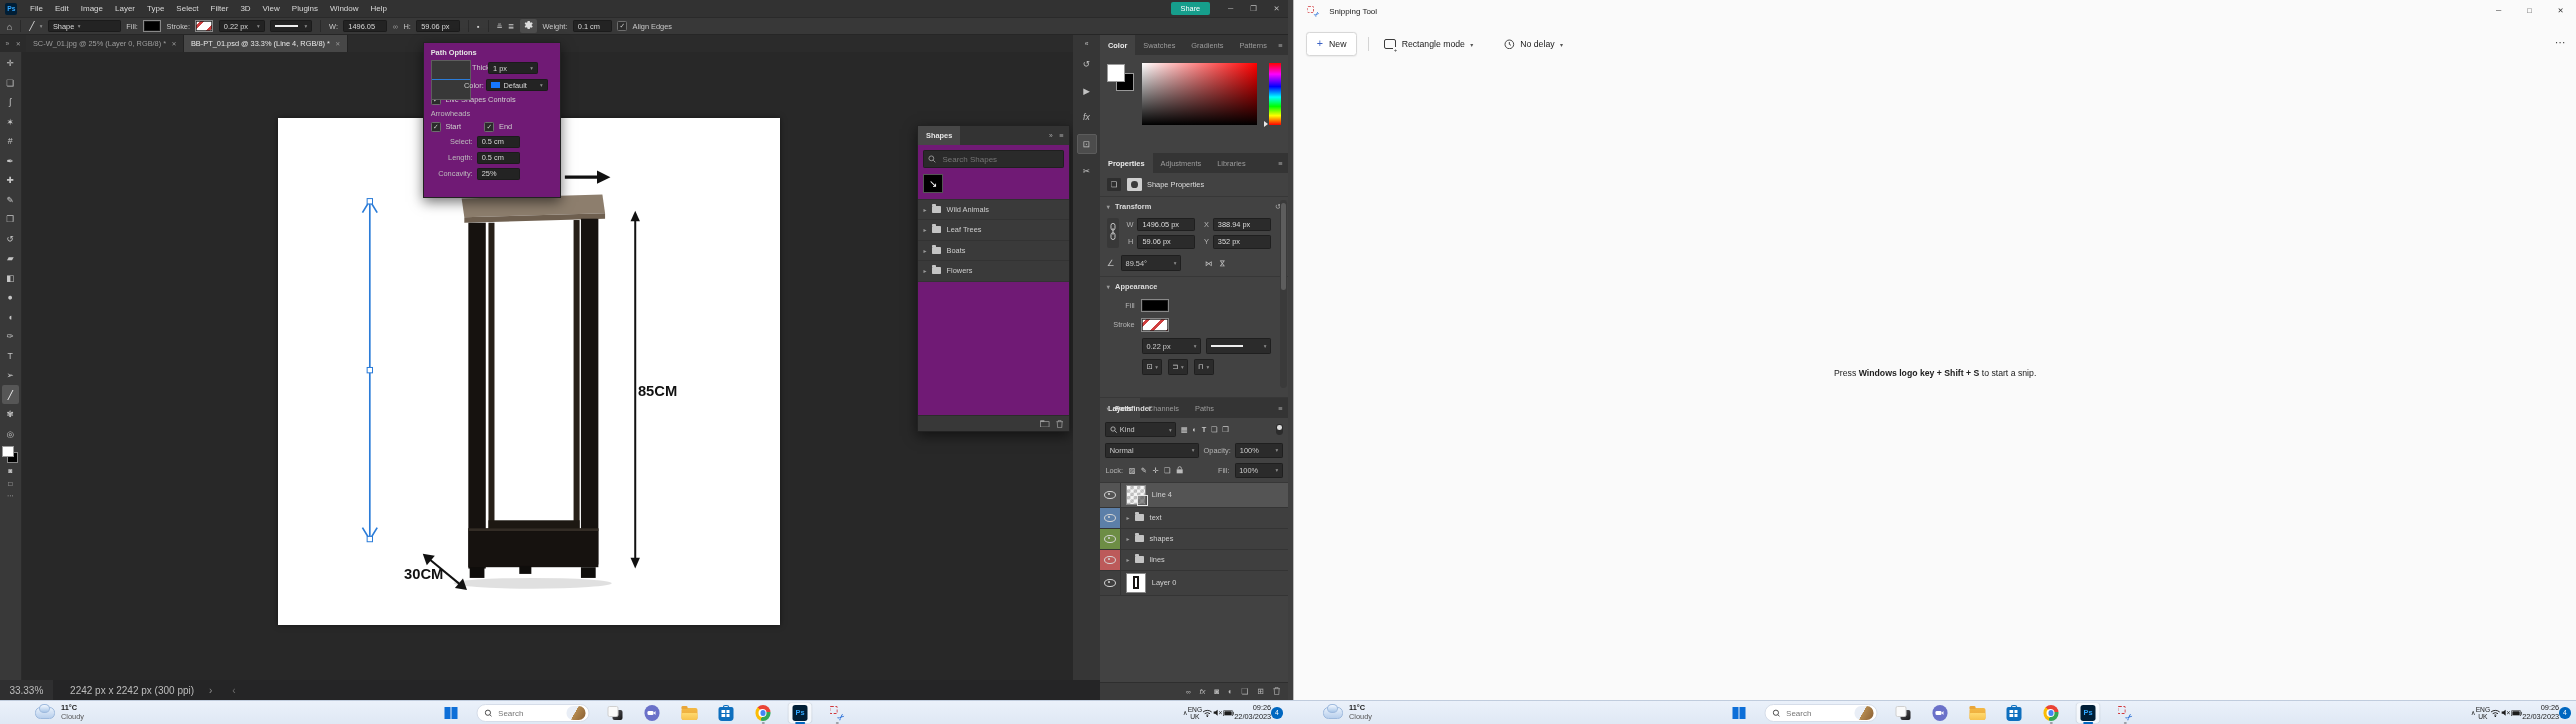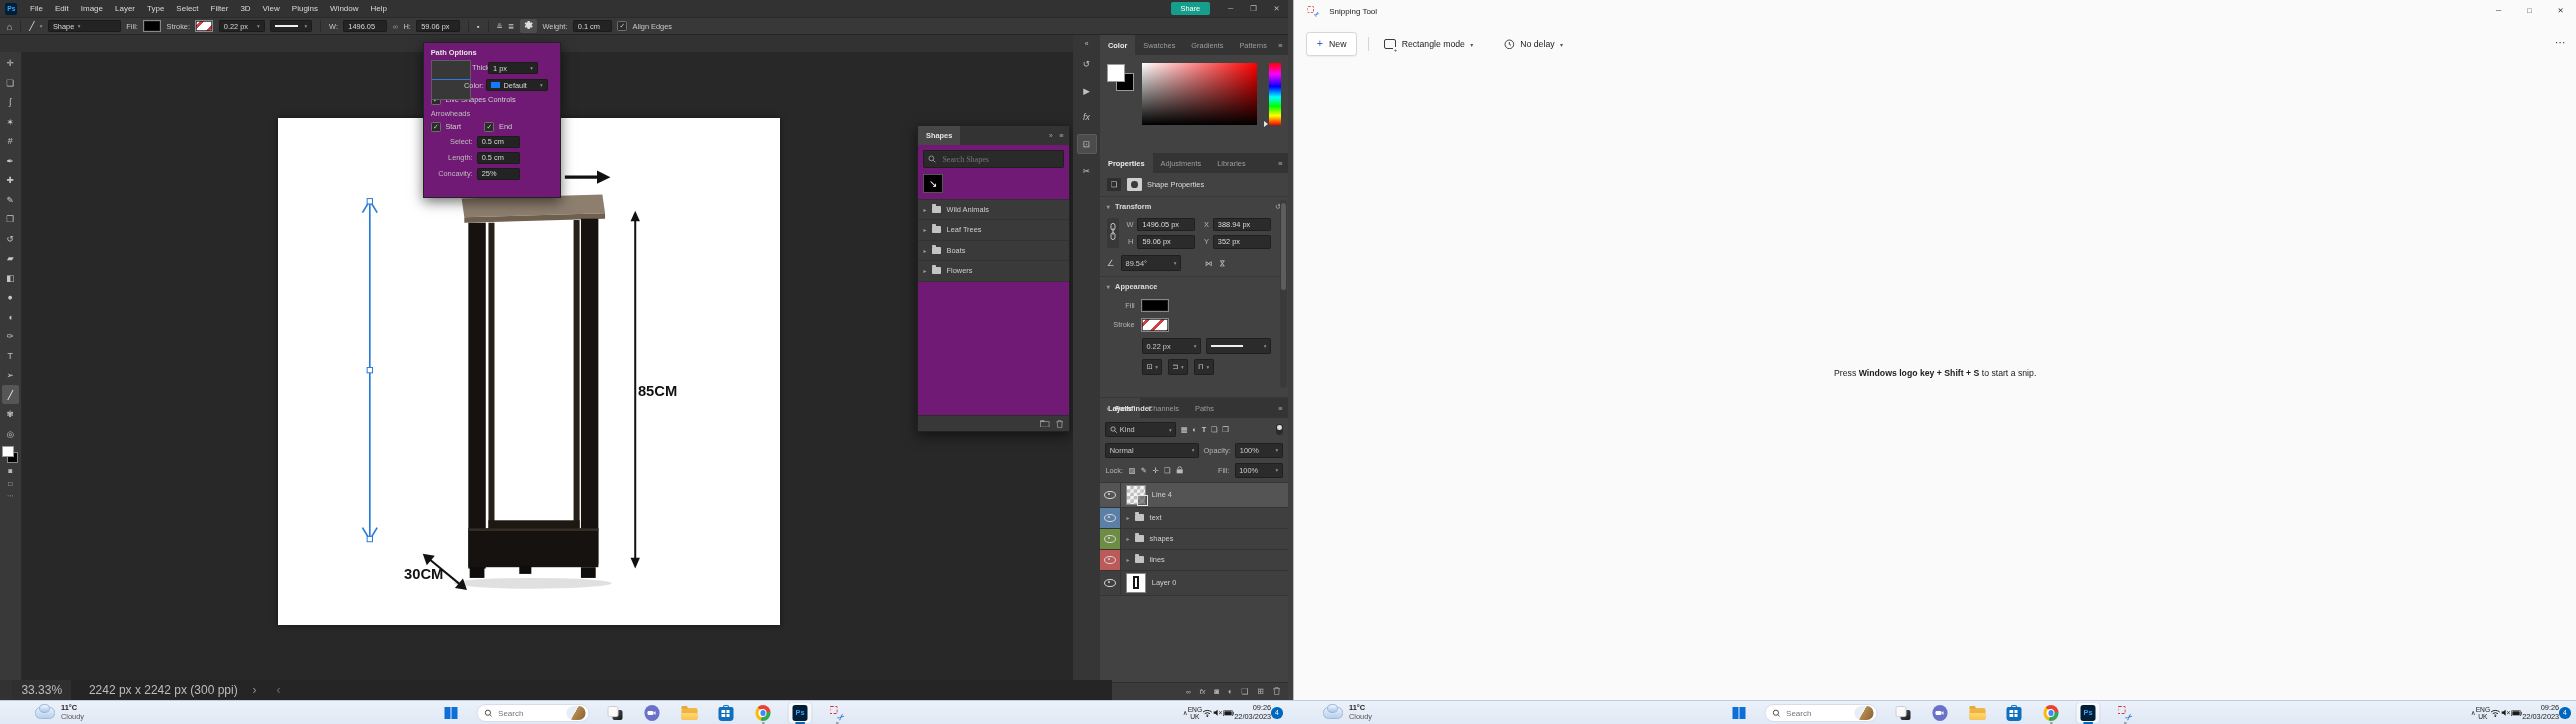--- a/index.html
+++ b/index.html
@@ -53,21 +53,21 @@
   .float-panel{position:absolute;background:#701a75;border:0.7px solid #222;box-shadow:0 4px 12px rgba(0,0,0,.55);
       color:#cfcfcf;font-size:7.4px}
   .po-row{display:flex;align-items:center;margin:4px 6.7px}
   .po-label{width:42px;text-align:right;margin-right:4px;color:#bdbdbd}
 
   .shapes-panel{left:917px;top:125px;width:151px;height:305px}
   .sp-head{height:19px;background:#333;display:flex;align-items:stretch}
   .sp-tab{background:#474747;color:#e4e4e4;display:flex;align-items:center;padding:0 8px;font-weight:bold}
   .sp-head-ico{margin-left:auto;display:flex;align-items:center;gap:6.7px;padding-right:5.4px;color:#aaa}
   .sp-search{margin:5.4px;height:16px;background:#2a2a2a;border:0.7px solid #1f1f1f;border-radius:1.3px;display:flex;align-items:center;padding:0 4px;gap:4px}
-  .sp-search input{background:transparent;border:none;outline:none;color:#bbb;font-size:8px;width:114px;font-family:Liberation Serif, serif}
+  .sp-search input{background:transparent;border:none;outline:none;color:#bbb;font-size:8px;width:114px;font-family:Liberation Sans, sans-serif}
   .shape-thumb{width:17.4px;height:17.4px;background:#000;color:#fff;margin:1.3px 5.4px 5.4px;display:flex;align-items:center;justify-content:center;
       font-size:10px;border:0.7px solid #555}
   .sp-list{background:#3a3a3a;border-top:0.7px solid #303030}
   .sp-row{height:19.5px;display:flex;align-items:center;gap:5.4px;padding:0 5.4px;border-bottom:0.7px solid #333;color:#cfcfcf}
   .sp-bottom{position:absolute;bottom:0;left:0;right:0;height:14.8px;background:#383838;border-top:0.7px solid #2c2c2c;
       display:flex;align-items:center;justify-content:flex-end;gap:6.7px;padding-right:5.4px}
   .exp{color:#9a9a9a;font-size:6px}
   .folder-glyph{width:9.4px;height:6.7px;background:#c4c4c4;border-radius:0.7px;position:relative;display:inline-block}
   .folder-glyph::before{content:"";position:absolute;left:0;top:-2px;width:4px;height:2px;background:#c4c4c4;border-radius:0.7px 0.7px 0 0}
 
@@ -100,21 +100,21 @@
   .eye::after{content:"";position:absolute;left:2.3px;top:1px;width:2.7px;height:2.7px;border-radius:50%;background:#d5d5d5}
   .lthumb{width:20px;height:20px;margin:0 5.4px 0 5.4px;align-self:center;box-sizing:border-box;border:0.7px solid #888;position:relative}
   .checker{background-image:linear-gradient(45deg,#b9b9b9 25%,transparent 25%,transparent 75%,#b9b9b9 75%),
       linear-gradient(45deg,#b9b9b9 25%,#f4f4f4 25%,#f4f4f4 75%,#b9b9b9 75%);background-size:6.7px 6.7px;background-position:0 0,3.4px 3.4px;background-color:#f4f4f4}
   .tbox{position:absolute;right:-2.7px;bottom:-2.7px;width:9.4px;height:9.4px;border:1px solid #e8e8e8;background:rgba(70,70,70,.6)}
   .lname{display:flex;align-items:center;font-size:7.4px}
   .lrow .exp{margin-left:5.4px}
   .layers-bottom{position:absolute;left:0;right:0;bottom:0;height:17.4px;background:#3b3b3b;border-top:0.7px solid #2e2e2e;
       display:flex;align-items:center;justify-content:flex-end;gap:8.7px;padding-right:8px;color:#b5b5b5;font-size:8px}
 
-  .ps-status{position:absolute;left:12px;top:680px;width:1100px;height:20px;background:#252526;color:#bdbdbd;font-size:12px;
+  .ps-status{position:absolute;left:0;top:680px;width:1100px;height:20px;background:#252526;color:#bdbdbd;font-size:10px;
       display:flex;align-items:center}
   .status-zoom{background:#2f2f30;height:100%;display:flex;align-items:center;padding:0 9.4px;margin-right:17.4px}
 
   
   .satval{background:linear-gradient(to bottom,rgba(0,0,0,0),#000),linear-gradient(to right,#fff,#f00)}
   .huebar{background:linear-gradient(to bottom,#ff0000,#ff00ff 18%,#0000ff 38%,#00ffff 55%,#00ff00 70%,#ffff00 85%,#ff0000 100%)}
 
   
   .taskbar{position:absolute;left:0;bottom:0;width:100%;height:24px;background:linear-gradient(#ebf1fa,#dfe8f4);
       border-top:0.7px solid rgba(100,120,150,.25);font-size:7.4px;color:#1b1b1b}
@@ -243,20 +243,34 @@
         </svg>
     </span>
     <span>Weight:</span>
     <span class="fld" style="width:39px">
         <span>0.1 cm</span>
       </span>
     <span class="cb">✓</span>
     <span>Align Edges</span>
   </div>
 
+  <div class="ps-tabbar">
+    <span class="tab-ctl">
+        <span>»</span>
+      <span style="font-size:6px">✕</span>
+      </span>
+    <div class="doc-tab">
+      <span>SC-W_01.jpg @ 25% (Layer 0, RGB/8) *</span>
+        <span class="tab-x">✕</span>
+    </div>
+    <div class="doc-tab active">
+      <span>BB-PT_01.psd @ 33.3% (Line 4, RGB/8) *</span>
+        <span class="tab-x">✕</span>
+    </div>
+  </div>
 
   <div class="ps-tools">
     <span class="tool">✛</span>
     <span class="tool">❏</span>
     <span class="tool">ʃ</span>
     <span class="tool">✶</span>
     <span class="tool">#</span>
     <span class="tool">✒</span>
     <span class="tool">✚</span>
     <span class="tool">✎</span>

